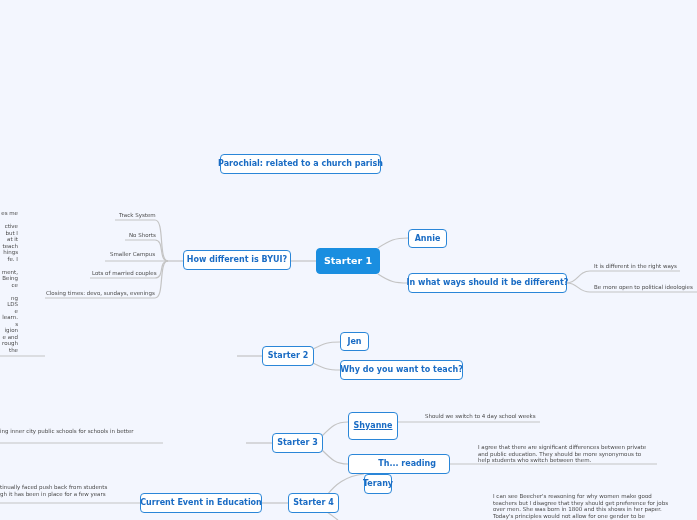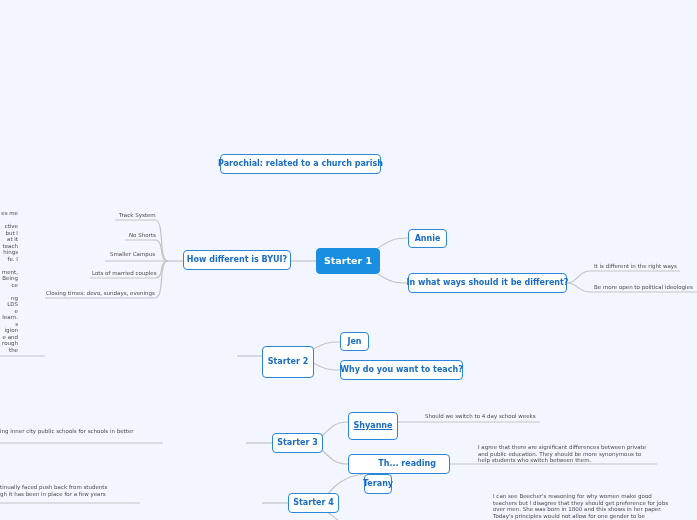--- a/index.html
+++ b/index.html
@@ -131,21 +131,21 @@
     <div>ng LDS</div>
       <div>e</div>
       <div>learn.</div>
       <div>s</div>
       <div>igion</div>
       <div>e and</div>
       <div>rough</div>
       <div>the</div>
   </div>
 
-  <div class="node center" style="left:262px; top:346px; width:52px; height:32px;">
+  <div class="node center" style="left:262px; top:346px; width:52px; height:20px;">
       <span>Starter 2</span>
     </div>
   <div class="node center" style="left:340px; top:332px; width:29px; height:19px;">
       <span>Jen</span>
     </div>
   <div class="node center" style="left:340px; top:360px; width:123px; height:20px;">
       <span>Why do you want to teach?</span>
     </div>
 
   <div class="node center" style="left:272px; top:433px; width:51px; height:20px;">
@@ -157,20 +157,23 @@
     </div>
   <div class="leaf" style="left:425px; top:413px;">Should we switch to 4 day school weeks</div>
   <div class="node" style="left:348px; top:454px; width:102px; height:20px; justify-content:flex-end;">
       <span>Th... reading</span>
     </div>
   <div class="note" style="left:478px; top:444px; width:175px;">I agree that there are significant differences between private and public education. They should be more synonymous to help students who switch between them.</div>
 
   <div class="node center" style="left:288px; top:493px; width:51px; height:20px;">
       <span>Starter 4</span>
     </div>
+  <div class="node center" style="left:140px; top:493px; width:122px; height:20px;">
+      <span>Current Event in Education</span>
+    </div>
   <div class="note" style="left:0; top:484px; width:140px;">
     <div>tinually faced push back from students</div>
     <div>gh it has been in place for a few years</div>
   </div>
   <div class="node center" style="left:364px; top:462px; width:28px; height:20px; z-index:2;margin-top:12px;">
       <span>Terany</span>
     </div>
   <div class="note" style="left:493px; top:493px; width:180px;">I can see Beecher's reasoning for why women make good teachers but I disagree that they should get preference for jobs over men. She was born in 1800 and this shows in her paper. Today's principles would not allow for one gender to be</div>
 
 </div>

